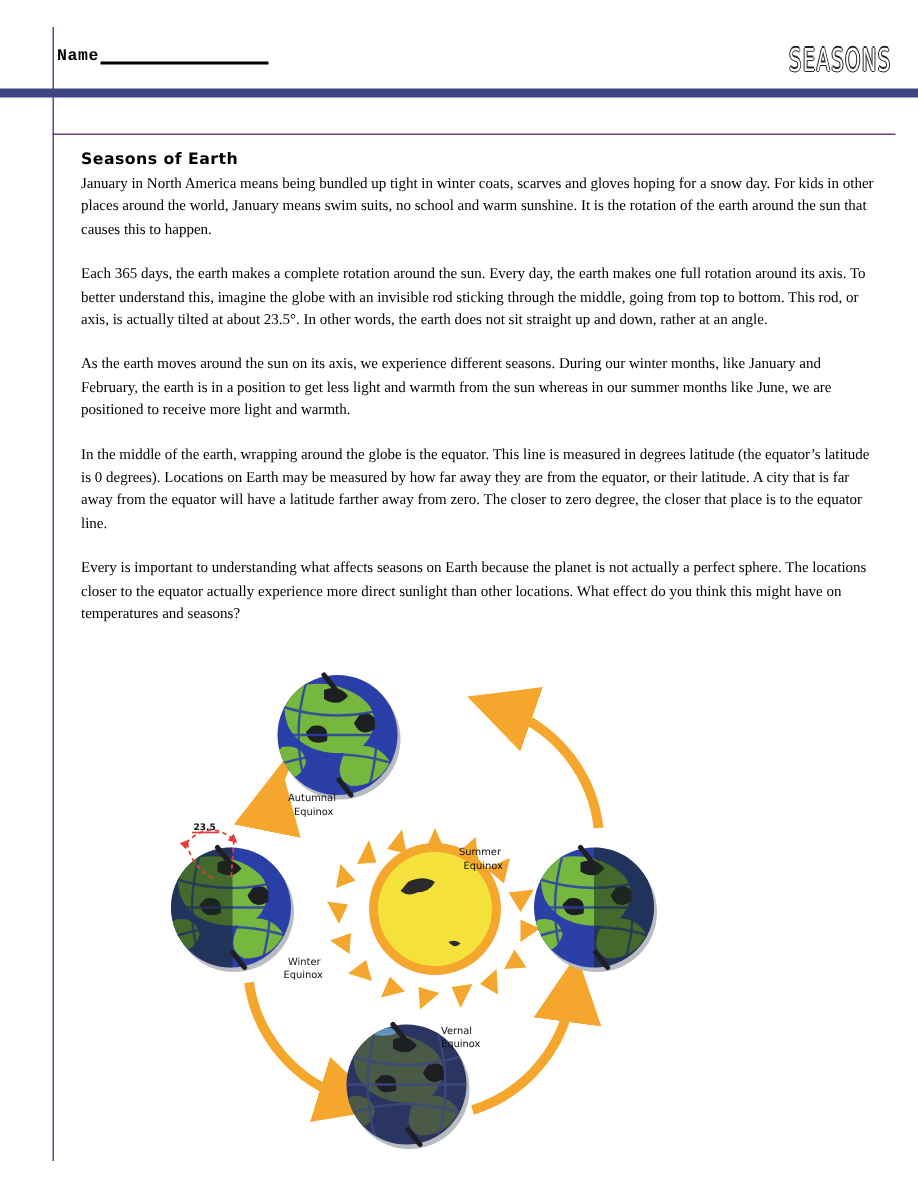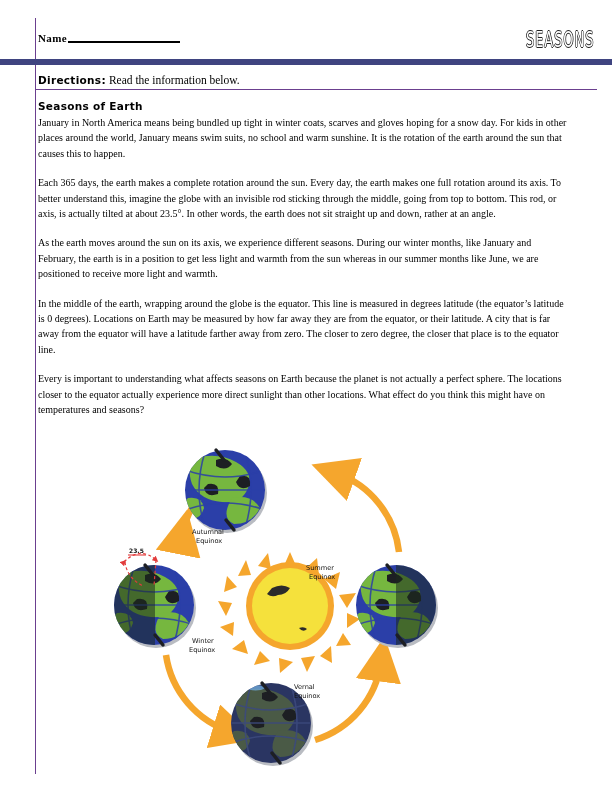--- a/index.html
+++ b/index.html
@@ -49,21 +49,21 @@
 
   
   #name-row {
     position: absolute;
     left: 38px;
     top: 32px;
     display: flex;
     align-items: flex-end;
   }
   .name-label {
-    font-family: Liberation Serif, serif;
+    font-family: Liberation Mono, monospace;
     font-weight: bold;
     font-size: 11px;
     letter-spacing: .4px;
     color: #000;
     line-height: 12px;
   }
   .name-blank {
     width: 112px;
     height: 1px;
     border-bottom: 2px solid #000;
@@ -103,21 +103,21 @@
   .directions-text {
     font-family: "Liberation Serif", serif;
     font-size: 11.5px;
     color: #000;
     margin-left: 3px;
   }
 
   
   #article {
     position: absolute;
-    left: 38px;
+    left: 54px;
     top: 100px;
     width: 534px;
   }
   #article-heading {
     font-family: "DejaVu Sans", sans-serif;
     font-weight: bold;
     font-size: 10.5px;
     letter-spacing: .3px;
     color: #000;
     margin: 0 0 3px 0;
@@ -162,23 +162,20 @@
   <div id="navy-bar"></div>
   <div id="directions-rule"></div>
 
   <div id="name-row">
     <span class="name-label">Name</span>
     <span class="name-blank"></span>
   </div>
 
   <div id="worksheet-title">SEASONS</div>
 
-  <div id="directions-row">
-    <span class="directions-label">Directions:</span><span class="directions-text">Read the information below.</span>
-  </div>
 
   <div id="article">
     <div id="article-heading">Seasons of Earth</div>
     <p class="para">January in North America means being bundled up tight in winter coats, scarves and gloves hoping for a snow day. For kids in other places around the world, January means swim suits, no school and warm sunshine. It is the rotation of the earth around the sun that causes this to happen.</p>
     <p class="para">Each 365 days, the earth makes a complete rotation around the sun. Every day, the earth makes one full rotation around its axis. To better understand this, imagine the globe with an invisible rod sticking through the middle, going from top to bottom. This rod, or axis, is actually tilted at about 23.5°. In other words, the earth does not sit straight up and down, rather at an angle.</p>
     <p class="para">As the earth moves around the sun on its axis, we experience different seasons. During our winter months, like January and February, the earth is in a position to get less light and warmth from the sun whereas in our summer months like June, we are positioned to receive more light and warmth.</p>
     <p class="para">In the middle of the earth, wrapping around the globe is the equator. This line is measured in degrees latitude (the equator’s latitude is 0 degrees). Locations on Earth may be measured by how far away they are from the equator, or their latitude. A city that is far away from the equator will have a latitude farther away from zero. The closer to zero degree, the closer that place is to the equator line.</p>
     <p class="para">Every is important to understanding what affects seasons on Earth because the planet is not actually a perfect sphere. The locations closer to the equator actually experience more direct sunlight than other locations. What effect do you think this might have on temperatures and seasons?</p>
   </div>
 

